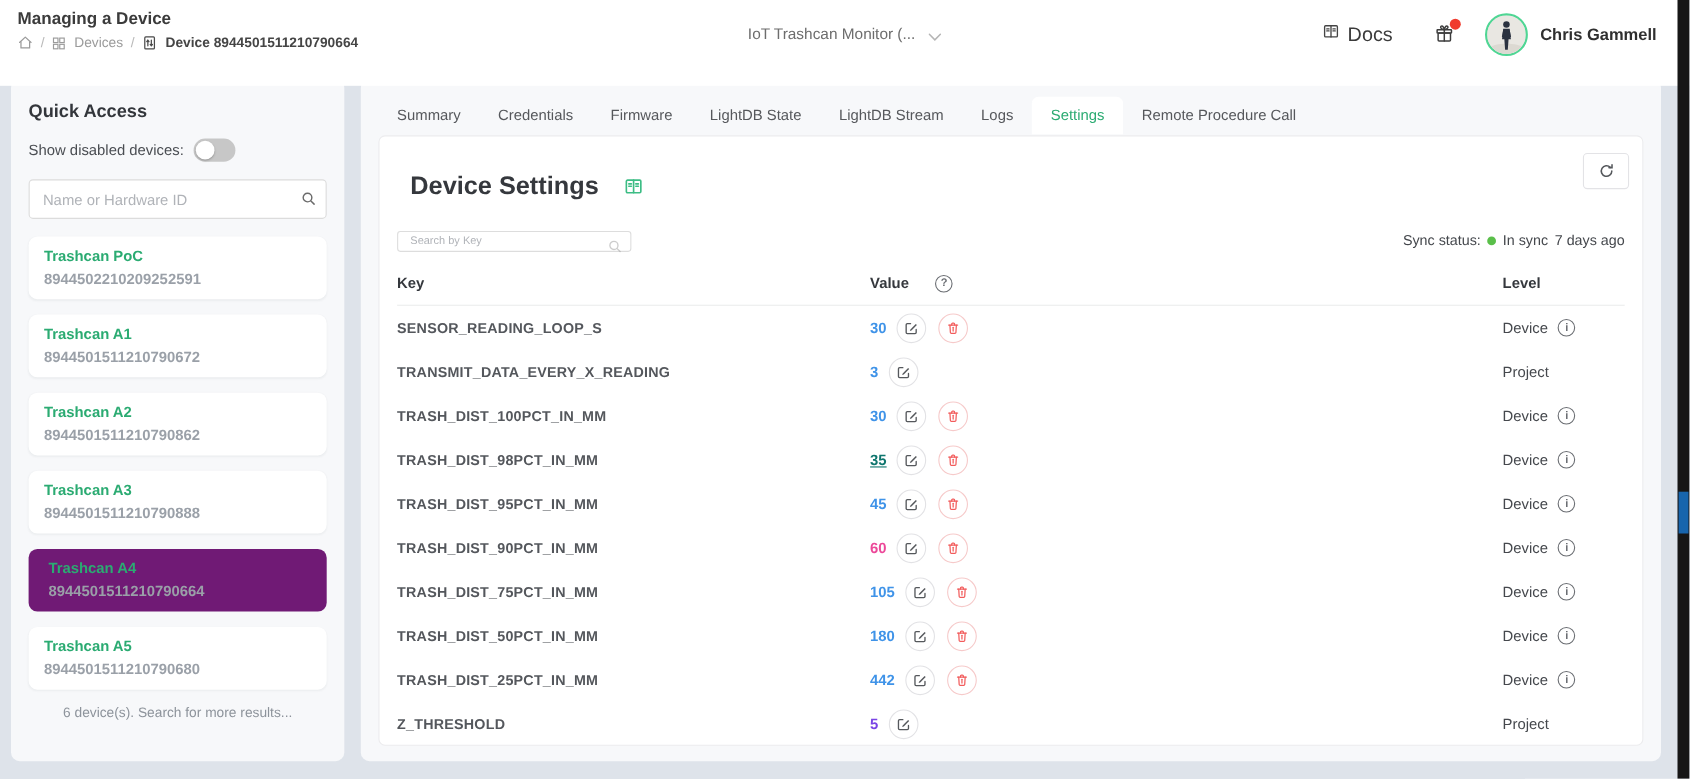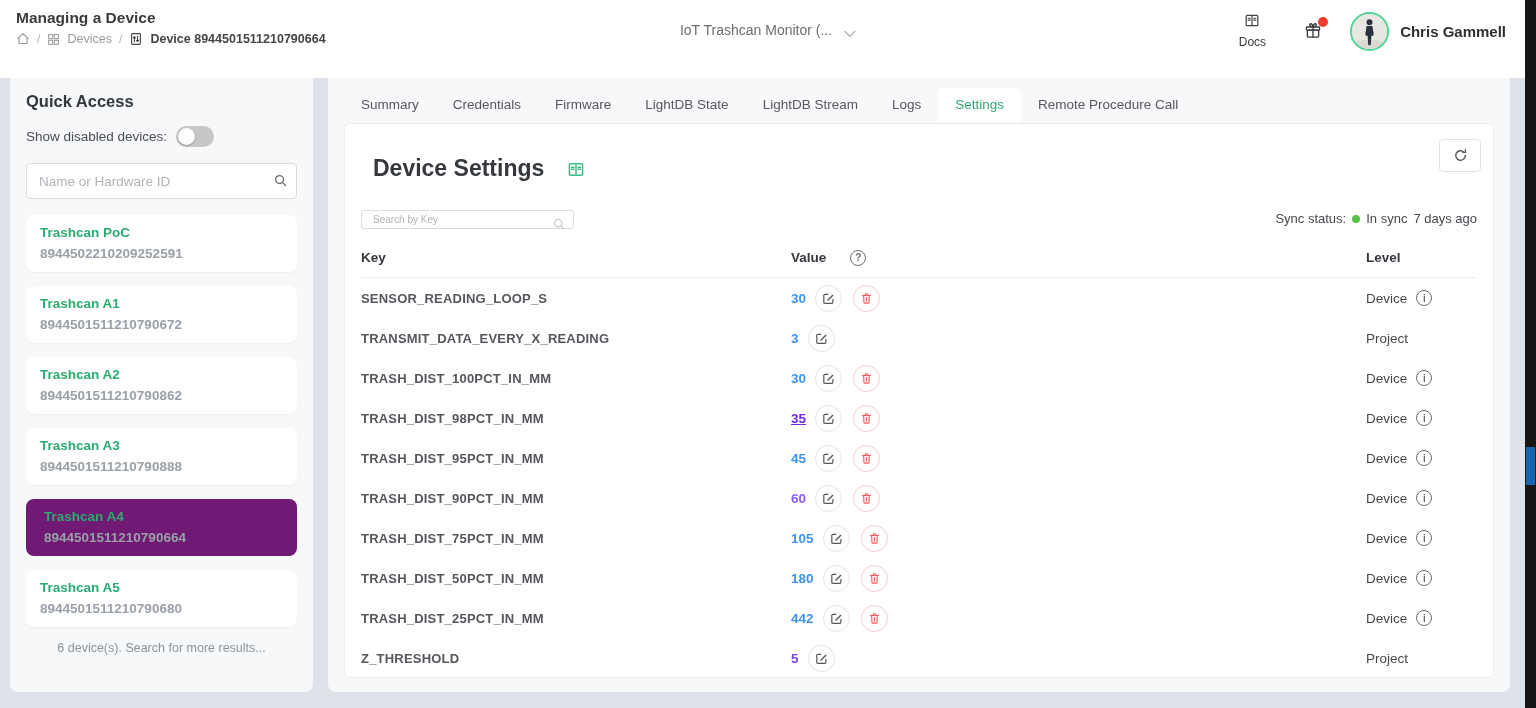--- a/index.html
+++ b/index.html
@@ -18,21 +18,21 @@
   .breadcrumb { display:flex; align-items:center; gap:7px; margin-top:5px; font-size:12.5px; color:#9b9b9b; }
   .breadcrumb .bc-sep { color:#b9b9b9; }
   .bc-link { color:#9b9b9b; cursor:pointer; text-decoration:none; }
   .bc-current { color:#454545; font-weight:bold; }
   .bc-icon { display:inline-flex; align-items:center; cursor:pointer; }
 
   .hdr-center { position:absolute; left:50%; top:22px; transform:translateX(-50%);
     display:flex; gap:12px; align-items:flex-end; font-size:14px; color:#6d6d6d; cursor:pointer; white-space:nowrap; }
 
   .hdr-right { position:absolute; right:30px; top:0; height:62px; display:flex; align-items:center; }
-  .docs-btn { display:flex; align-items:center; gap:7px; font-size:12px; color:#3b3b3b; cursor:pointer;flex-direction:column; }
+  .docs-btn { display:flex; gap:7px; font-size:18px; color:#3b3b3b; cursor:pointer; }
   .gift-btn { position:relative; margin-left:38px; cursor:pointer; display:flex; }
   .notif-dot { position:absolute; top:-5px; right:-6px; width:10px; height:10px; border-radius:50%; background:var(--notif-red); }
   .avatar { width:39px; height:39px; border-radius:50%; border:2px solid #4fd694; margin-left:28px;
     overflow:hidden; background:#eae8e4; cursor:pointer; flex:none; }
   .user-name { font-size:15px; font-weight:bold; color:#2f2f2f; margin-left:11px; cursor:pointer; }
 
   
   .sidebar { position:absolute; left:10px; top:72px; width:303px; bottom:16px; background:#f7f8fa; border-radius:8px; }
   .sb-title { margin:20px 16px 15px; font-size:16.5px; font-weight:bold; color:#33363b; }
   .toggle-row { margin:0 16px 16px; display:flex; align-items:center; gap:9px; font-size:13.5px; color:#4a4d52; }
@@ -347,21 +347,21 @@
       </button>
     </div>
     <div class="c-level">
       <span class="level-label">Device</span>
       <span class="circle-glyph info-circle">i</span>
     </div>
   </div>
           <div class="trow">
     <div class="c-key">TRASH_DIST_98PCT_IN_MM</div>
     <div class="c-val">
-      <span class="val" style="color: #6d28d9; text-decoration: underline;">35</span>
+      <span class="val" style="color: #0f766e; text-decoration: underline;">35</span>
       <button class="icon-btn edit">
         <svg width="13" height="13" viewBox="0 0 16 16" fill="none" stroke="currentColor" stroke-width="1.5" stroke-linecap="round">
                   <path d="M13.4 9.2v3.4a1.3 1.3 0 0 1-1.3 1.3H3.5a1.3 1.3 0 0 1-1.3-1.3V4.1a1.3 1.3 0 0 1 1.3-1.3h3.6"></path>
                   <path d="M6.9 9.2 13 3.1l1.2 1.2-6.1 6.1-1.8.6z" fill="currentColor" stroke="none"></path>
                 </svg>
       </button>
       <button class="icon-btn del">
         <svg width="13" height="13" viewBox="0 0 16 16" fill="none" stroke="currentColor" stroke-width="1.4" stroke-linecap="round" stroke-linejoin="round">
                   <path d="M3 4.3h10"></path>
                   <path d="M6.4 4.3V3.1a1 1 0 0 1 1-1h1.2a1 1 0 0 1 1 1v1.2"></path>
@@ -395,21 +395,21 @@
       </button>
     </div>
     <div class="c-level">
       <span class="level-label">Device</span>
       <span class="circle-glyph info-circle">i</span>
     </div>
   </div>
           <div class="trow">
     <div class="c-key">TRASH_DIST_90PCT_IN_MM</div>
     <div class="c-val">
-      <span class="val" style="color: #8b5cf6;">60</span>
+      <span class="val" style="color: #ec4899;">60</span>
       <button class="icon-btn edit">
         <svg width="13" height="13" viewBox="0 0 16 16" fill="none" stroke="currentColor" stroke-width="1.5" stroke-linecap="round">
                   <path d="M13.4 9.2v3.4a1.3 1.3 0 0 1-1.3 1.3H3.5a1.3 1.3 0 0 1-1.3-1.3V4.1a1.3 1.3 0 0 1 1.3-1.3h3.6"></path>
                   <path d="M6.9 9.2 13 3.1l1.2 1.2-6.1 6.1-1.8.6z" fill="currentColor" stroke="none"></path>
                 </svg>
       </button>
       <button class="icon-btn del">
         <svg width="13" height="13" viewBox="0 0 16 16" fill="none" stroke="currentColor" stroke-width="1.4" stroke-linecap="round" stroke-linejoin="round">
                   <path d="M3 4.3h10"></path>
                   <path d="M6.4 4.3V3.1a1 1 0 0 1 1-1h1.2a1 1 0 0 1 1 1v1.2"></path>

